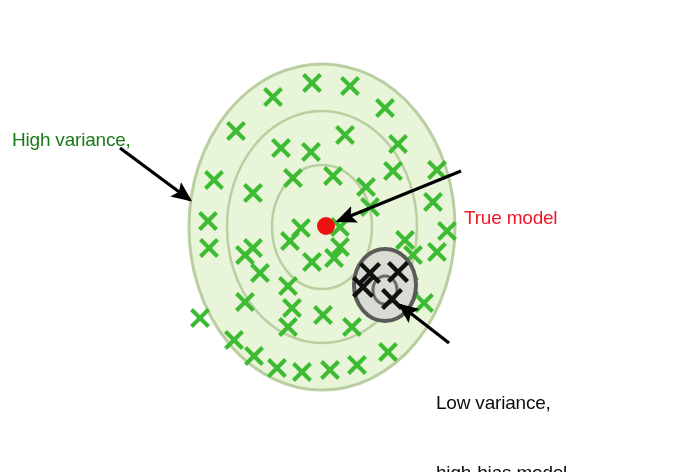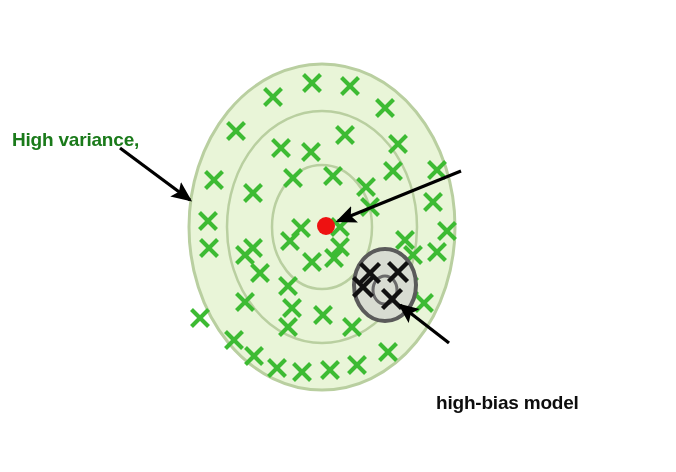--- a/index.html
+++ b/index.html
@@ -23,21 +23,21 @@
   #figure-svg {
     position: absolute;
     left: 0;
     top: 0;
     width: 676px;
     height: 472px;
     display: block;
   }
   .label {
     position: absolute;
-    font-weight: bold;
+    font-weight: normal;
     line-height: 1.22;
     white-space: pre;
     letter-spacing: -0.2px;
   }
   #label-high-variance {
     left: 12px;
     top: 82px;
     font-size: 19px;
     color: #1a7a1a;
   }
@@ -301,18 +301,22 @@
         <line x1="120" y1="148" x2="190" y2="200" marker-end="url(#arrowhead)"></line>
         <line x1="461" y1="171" x2="338" y2="221" marker-end="url(#arrowhead)"></line>
         <line x1="449" y1="343" x2="400" y2="305" marker-end="url(#arrowhead)"></line>
       </g>
   </svg>
 
   <div class="label" id="label-high-variance">
     <div>High variance,</div>
   </div>
 
+  <div class="label" id="label-true-model">
+    <div>True model</div>
+  </div>
 
   <div class="label" id="label-low-variance">
+    <div>Low variance,</div>
     <div>high-bias model</div>
   </div>
 
 </div>
 
 </body></html>

